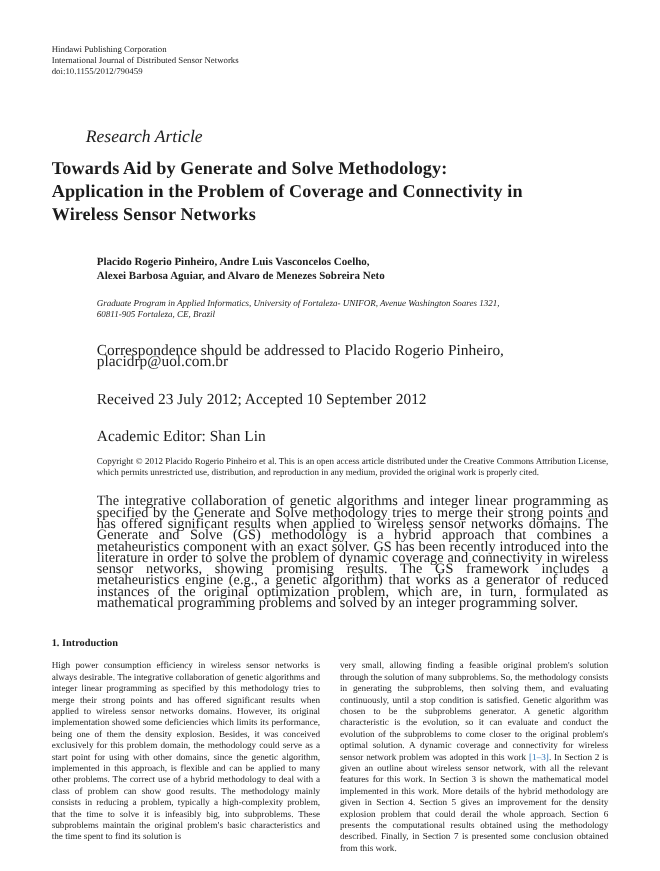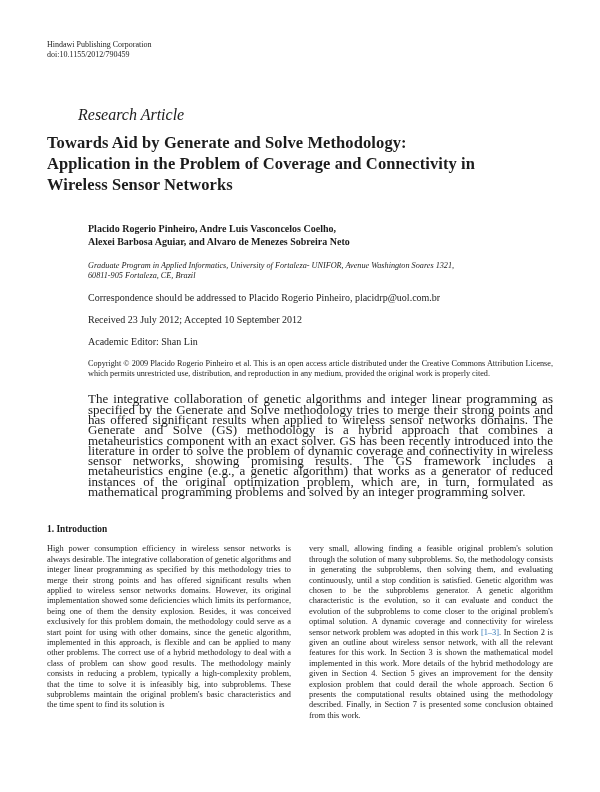--- a/index.html
+++ b/index.html
@@ -28,21 +28,21 @@
   .authors {
     margin-top: 27px;
     font-size: 10px; font-weight: bold; line-height: 13px;
     white-space: pre-line;
   }
   .affiliation {
     margin-top: 13px;
     font-size: 8.2px; font-style: italic; line-height: 10px;
     white-space: pre-line;
   }
-  .meta-line { margin-top: 12px; font-size: 10px; line-height: 10px; }
+  .meta-line { margin-top: 24px; font-size: 14px; line-height: 10px; }
   .copyright {
     margin-top: 12px;
     font-size: 8.2px; line-height: 10.2px; text-align: justify;
   }
   .abstract {
     margin-top: 15px;
     font-size: 13px; line-height: 10.3px; text-align: justify;
   }
   .columns { display: flex; gap: 18px; margin-top: 26px; }
   .col { flex: 1; min-width: 0; }
@@ -52,20 +52,21 @@
   .cite { color: var(--link-color, #2d74b5); text-decoration: none; cursor: pointer; }
   .email { color: #1c1c1c; text-decoration: none; cursor: pointer; }
 </style>
 </head>
 <body>
 
 <div class="page">
 
   <div class="pub-header">
     <div>Hindawi Publishing Corporation</div>
+    <div>International Journal of Distributed Sensor Networks</div>
     <div>doi:10.1155/2012/790459</div>
   </div>
 
   <div class="article-type">Research Article</div>
 
   <h1 class="title">Towards Aid by Generate and Solve Methodology:
 Application in the Problem of Coverage and Connectivity in
 Wireless Sensor Networks</h1>
 
   <div class="meta">
@@ -73,21 +74,21 @@
 Alexei Barbosa Aguiar, and Alvaro de Menezes Sobreira Neto</div>
     <div class="affiliation">Graduate Program in Applied Informatics, University of Fortaleza- UNIFOR, Avenue Washington Soares 1321,
 60811-905 Fortaleza, CE, Brazil</div>
 
     <p class="meta-line"><span>Correspondence should be addressed to Placido Rogerio Pinheiro, </span><a class="email">placidrp@uol.com.br</a></p>
 
     <p class="meta-line">Received 23 July 2012; Accepted 10 September 2012</p>
 
     <p class="meta-line">Academic Editor: Shan Lin</p>
 
-    <p class="copyright">Copyright © 2009 Placido Rogerio Pinheiro et al. This is an open access article distributed under the Creative Commons Attribution License, which permits unrestricted use, distribution, and reproduction in any medium, provided the original work is properly cited.</p>
+    <p class="copyright">Copyright © 2012 Placido Rogerio Pinheiro et al. This is an open access article distributed under the Creative Commons Attribution License, which permits unrestricted use, distribution, and reproduction in any medium, provided the original work is properly cited.</p>
 
     <p class="abstract">The integrative collaboration of genetic algorithms and integer linear programming as specified by the Generate and Solve methodology tries to merge their strong points and has offered significant results when applied to wireless sensor networks domains. The Generate and Solve (GS) methodology is a hybrid approach that combines a metaheuristics component with an exact solver. GS has been recently introduced into the literature in order to solve the problem of dynamic coverage and connectivity in wireless sensor networks, showing promising results. The GS framework includes a metaheuristics engine (e.g., a genetic algorithm) that works as a generator of reduced instances of the original optimization problem, which are, in turn, formulated as mathematical programming problems and solved by an integer programming solver.</p>
   </div>
 
   <div class="columns">
     <div class="col">
       <h2 class="section-heading">1. Introduction</h2>
       <p class="body-text">High power consumption efficiency in wireless sensor networks is always desirable. The integrative collaboration of genetic algorithms and integer linear programming as specified by this methodology tries to merge their strong points and has offered significant results when applied to wireless sensor networks domains. However, its original implementation showed some deficiencies which limits its performance, being one of them the density explosion. Besides, it was conceived exclusively for this problem domain, the methodology could serve as a start point for using with other domains, since the genetic algorithm, implemented in this approach, is flexible and can be applied to many other problems. The correct use of a hybrid methodology to deal with a class of problem can show good results. The methodology mainly consists in reducing a problem, typically a high-complexity problem, that the time to solve it is infeasibly big, into subproblems. These subproblems maintain the original problem's basic characteristics and the time spent to find its solution is</p>
     </div>
     <div class="col col-right">

